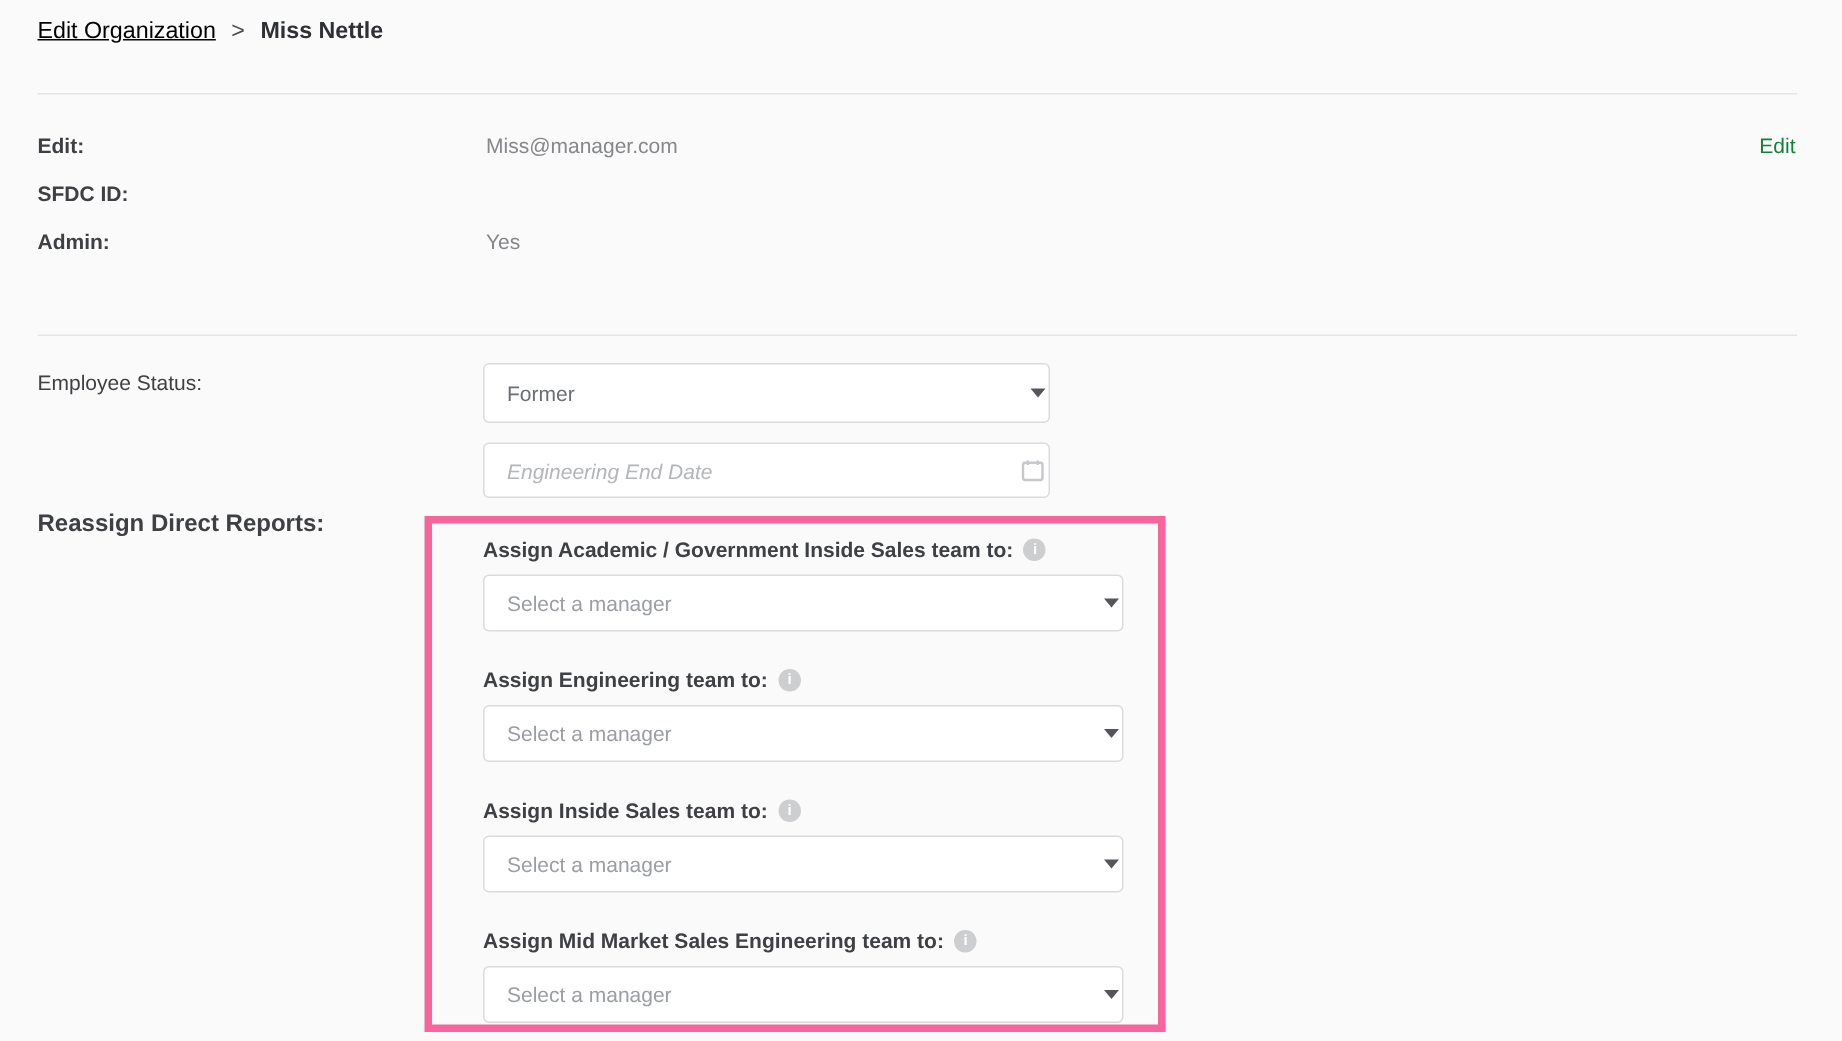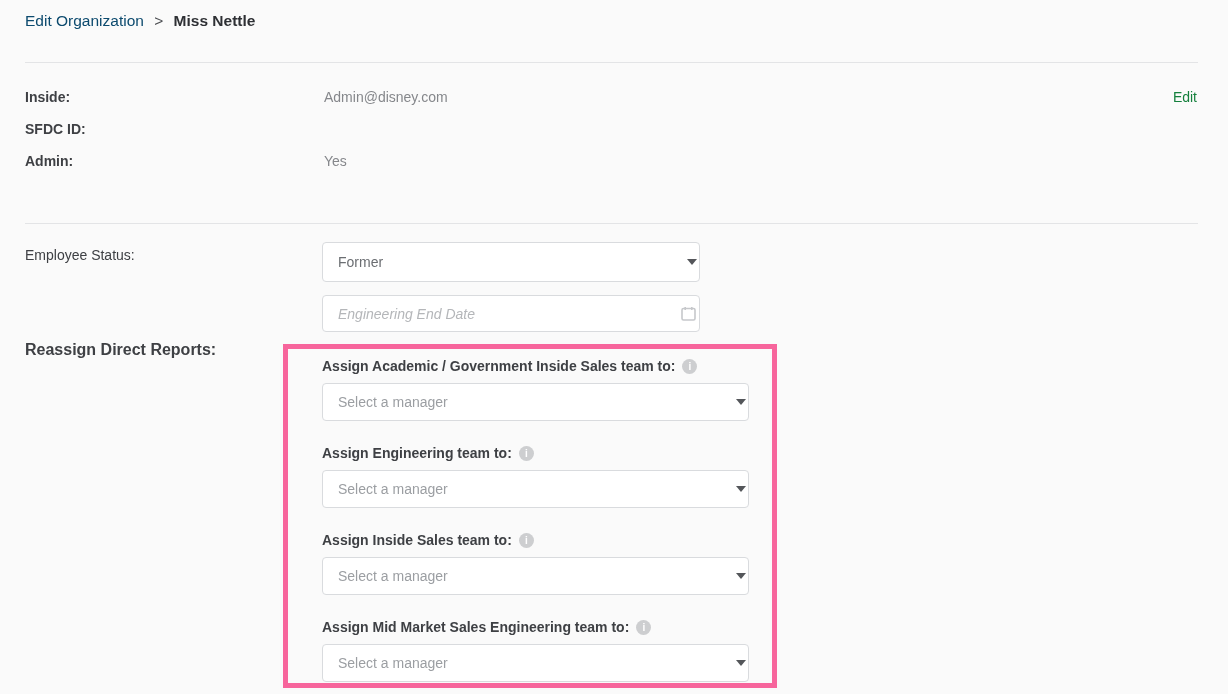--- a/index.html
+++ b/index.html
@@ -7,21 +7,21 @@
   body {
     font-family: "Liberation Sans", sans-serif;
     background: #fafafa;
     color: #3e4044;
     overflow: hidden;
   }
   .page { position: relative; width: 1228px; height: 694px; }
 
   
   .breadcrumb { position: absolute; left: 25px; top: 12px; font-size: 15.5px; color: #4a4c50; }
-  .crumb-link { color: #0c4a6e; cursor: pointer; }
+  .crumb-link { color: #000000; text-decoration: underline; cursor: pointer; }
   .crumb-sep { margin: 0 6px; color: #4a4c50; }
   .crumb-current { font-weight: bold; color: #2e3034; }
 
   
   .divider { position: absolute; left: 25px; width: 1173px; height: 1px; background: #e3e4e6; }
   .divider-1 { top: 62px; }
   .divider-2 { top: 223px; }
 
   
   .info-section { position: absolute; left: 25px; top: 89px; width: 1143px; }
@@ -82,22 +82,22 @@
     <span class="crumb-sep">&gt;</span>
     <span class="crumb-current">Miss Nettle</span>
   </div>
 
   <div class="divider divider-1"></div>
 
   <a class="edit-link">Edit</a>
 
   <div class="info-section">
     <div class="field-row">
-      <div class="field-label">Inside:</div>
-      <div class="field-value">Admin@disney.com</div>
+      <div class="field-label">Edit:</div>
+      <div class="field-value">Miss@manager.com</div>
     </div>
     <div class="field-row">
       <div class="field-label">SFDC ID:</div>
       <div class="field-value"></div>
     </div>
     <div class="field-row">
       <div class="field-label">Admin:</div>
       <div class="field-value">Yes</div>
     </div>
   </div>

